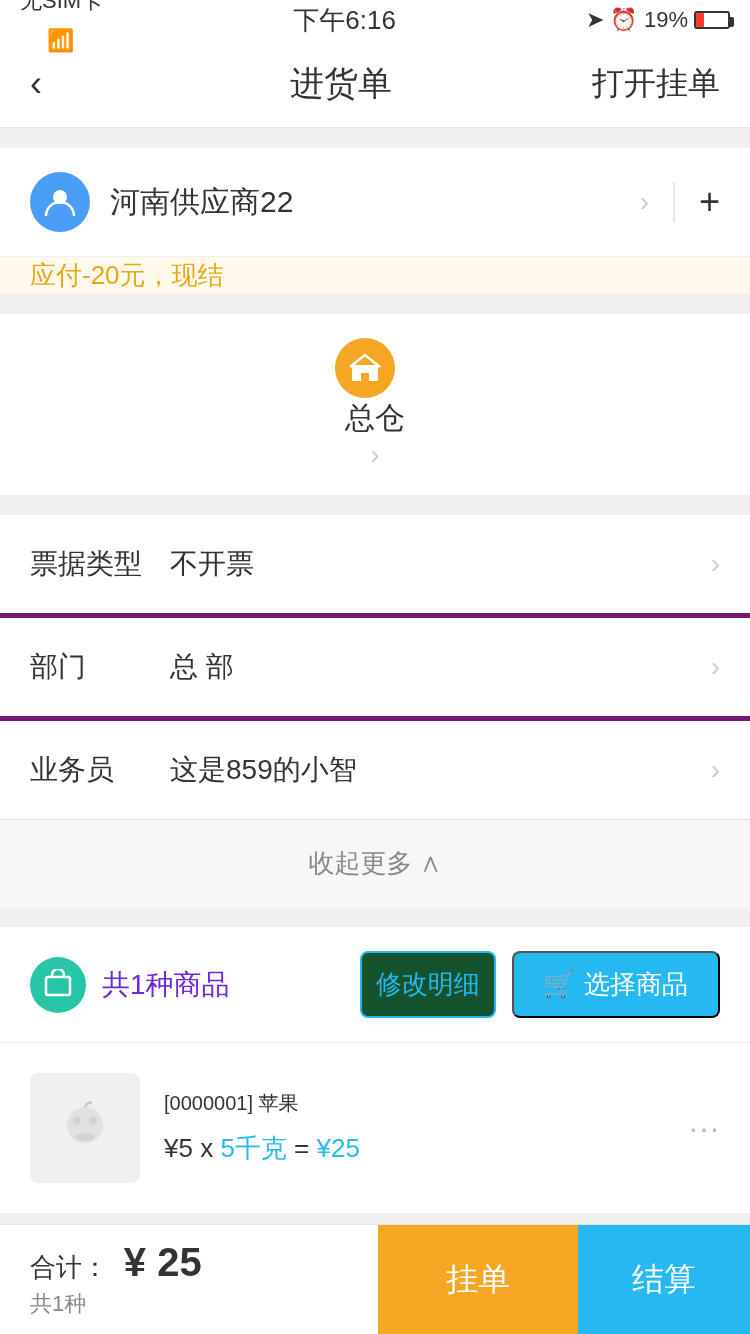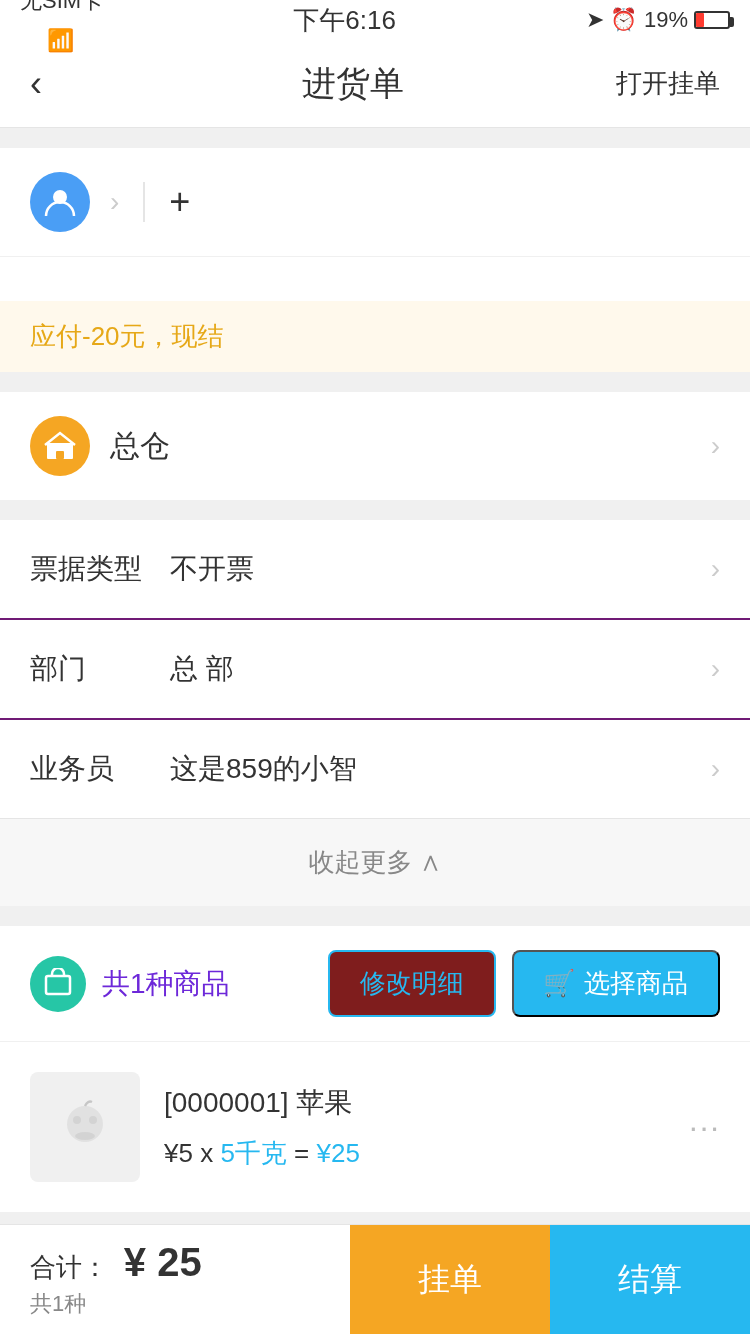--- a/index.html
+++ b/index.html
@@ -69,21 +69,21 @@
       color: #333;
       cursor: pointer;
       width: 60px;
     }
     .nav-title {
       font-size: 34px;
       font-weight: 500;
       color: #333;
     }
     .nav-action {
-      font-size: 26px;
+      font-size: 32px;
       color: #333;
       cursor: pointer;
     }
 
     
     .section-gap {
       height: 20px;
       background: #f0f0f0;
     }
 
@@ -130,33 +130,33 @@
     }
     .plus-icon {
       font-size: 36px;
       color: #333;
       cursor: pointer;
     }
 
     
     .notice-bar {
       background: #fff9ec;
-      padding: 18px 30px;
+      padding: 1px 30px;
       font-size: 26px;
       color: #e6a817;
-      margin-top: 44px;
     }
 
     
     .warehouse-row {
       display: flex;
       align-items: center;
       padding: 24px 30px;
       background: #fff;
       cursor: pointer;
+      flex-direction: column;
     }
     .warehouse-icon-wrap {
       width: 60px;
       height: 60px;
       border-radius: 50%;
       background: #f5a623;
       display: flex;
       align-items: center;
       justify-content: center;
       margin-right: 20px;
@@ -167,21 +167,21 @@
       font-size: 30px;
       color: #333;
     }
 
     
     .form-row {
       display: flex;
       align-items: center;
       padding: 30px 30px;
       background: #fff;
-      border-top: 2px solid #701a75;
+      border-top: 5px solid #701a75;
       cursor: pointer;
       min-height: 88px;
     }
     .form-label {
       font-size: 28px;
       color: #333;
       width: 120px;
       flex-shrink: 0;
     }
     .form-value {
@@ -233,24 +233,24 @@
       justify-content: center;
       margin-right: 16px;
     }
     .product-count-text {
       flex: 1;
       font-size: 28px;
       color: #6d28d9;
     }
     .btn-outline {
       border: 2px solid #26b8f0;
-      background: #7f1d1d;
+      background: #14532d;
       color: #26b8f0;
       font-size: 26px;
-      padding: 14px 30px;
+      padding: 14px 14px;
       border-radius: 8px;
       cursor: pointer;
       margin-right: 16px;
     }
     .btn-solid {
       background: #26b8f0;
       color: #fff;
       font-size: 26px;
       padding: 14px 30px;
       border-radius: 8px;
@@ -275,21 +275,21 @@
       display: flex;
       align-items: center;
       justify-content: center;
       margin-right: 24px;
       flex-shrink: 0;
       overflow: hidden;
     }
     .product-thumb svg { width: 70px; height: 70px; opacity: 0.4; }
     .product-info { flex: 1; }
     .product-name {
-      font-size: 28px;
+      font-size: 20px;
       color: #333;
       margin-bottom: 14px;
     }
     .product-price {
       font-size: 26px;
       color: #333;
     }
     .price-highlight { color: #26b8f0; }
     .product-more {
       color: #bbb;
@@ -338,21 +338,21 @@
       height: 110px;
       display: flex;
       align-items: center;
       justify-content: center;
       cursor: pointer;
     }
     .btn-checkout {
       background: #26b8f0;
       color: #fff;
       font-size: 32px;
-      width: 200px;
+      width: 172px;
       height: 110px;
       display: flex;
       align-items: center;
       justify-content: center;
       cursor: pointer;
     }
 
     .wifi-icon { font-size: 22px; }
   </style>
 </head>
@@ -383,20 +383,21 @@
 <div class="section-gap"></div>
 
 <div class="card-section">
   <div class="supplier-row">
     <div class="supplier-avatar">
       <svg viewBox="0 0 36 36" fill="none" xmlns="http://www.w3.org/2000/svg">
         <circle cx="18" cy="13" r="7" fill="white"></circle>
         <path d="M4 32c0-7.732 6.268-14 14-14s14 6.268 14 14" stroke="white" stroke-width="2.5" fill="none"></path>
       </svg>
     </div>
+    <span class="supplier-name">河南供应商22</span>
     <span class="chevron-icon">›</span>
     <div class="supplier-divider"></div>
     <span class="plus-icon">+</span>
   </div>
   <div class="notice-bar">应付-20元，现结</div>
 </div>
 
 <div class="section-gap"></div>
 
 <div class="card-section">

